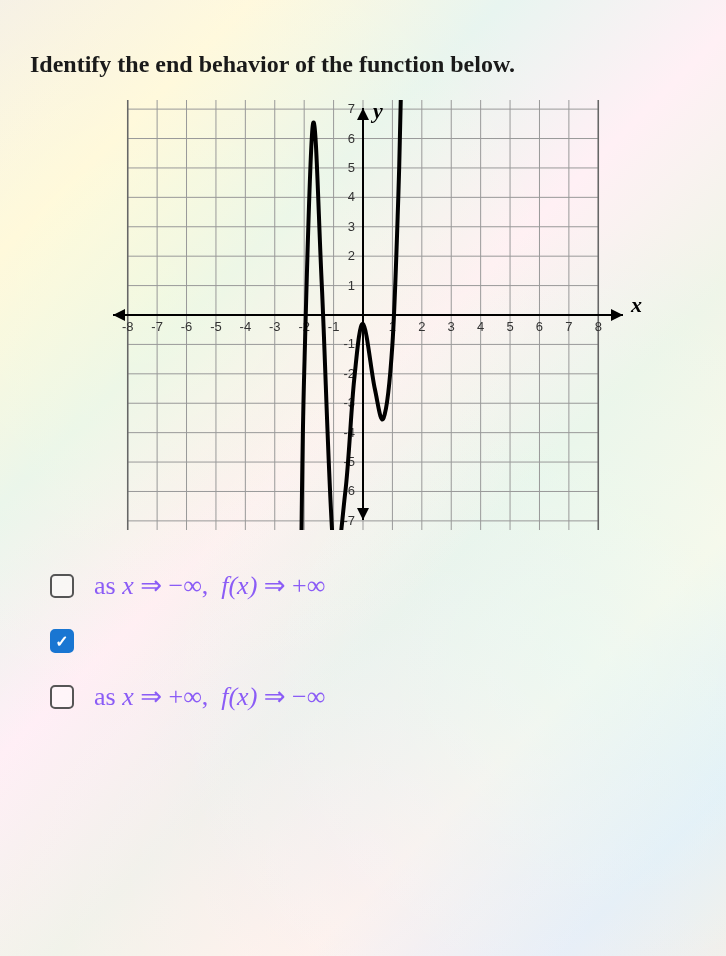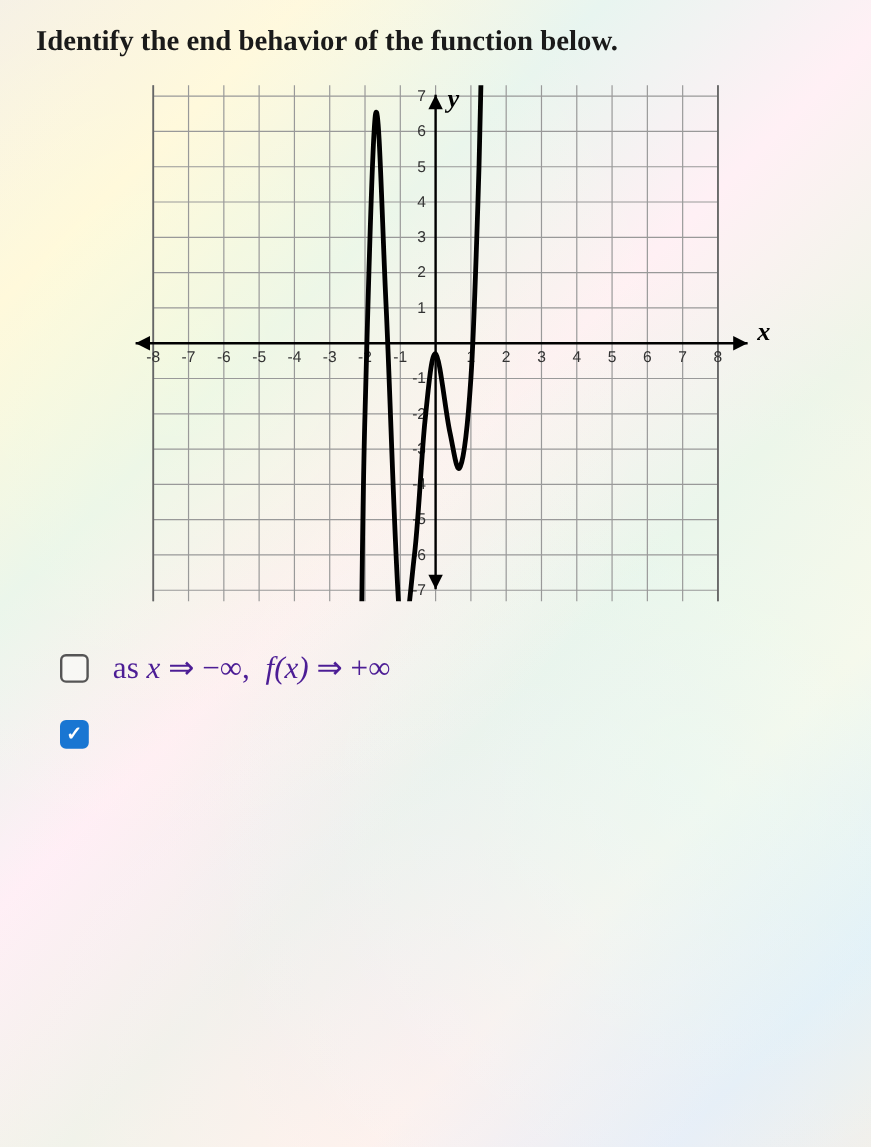--- a/index.html
+++ b/index.html
@@ -15,21 +15,21 @@
       content: '';
       position: absolute;
       inset: 0;
       background:
         radial-gradient(circle at 20% 30%, rgba(255,255,200,0.3) 0%, transparent 50%),
         radial-gradient(circle at 80% 70%, rgba(200,255,255,0.3) 0%, transparent 50%),
         radial-gradient(circle at 50% 90%, rgba(255,220,255,0.3) 0%, transparent 50%);
       pointer-events: none;
       z-index: 0;
     }
-    .content { position: relative; z-index: 1; }
+    .content { position: relative; z-index: 1; margin-top: 29px; }
     .question-title {
       font-weight: bold;
       font-size: 24px;
       color: #1a1a1a;
       margin-bottom: 20px;
       line-height: 1.3;
     }
     .chart-area {
       display: flex;
       justify-content: center;
@@ -63,21 +63,21 @@
       border-color: #1976d2;
     }
     .checkbox.checked::after {
       content: '✓';
       color: white;
       font-size: 16px;
       font-weight: bold;
     }
     .option-label {
       font-size: 26px;
-      color: #4c1d95;
+      color: #8b5cf6;
       font-family: 'Times New Roman', serif;
       white-space: nowrap;
     }
     .math-x { font-style: italic; font-family: 'Times New Roman', serif; }
     .math-f { font-style: italic; font-family: 'Times New Roman', serif; }
     .axis-tick { font-family: Arial, sans-serif; font-size: 13px; fill: #333; }
     .axis-label-main { font-family: 'Times New Roman', serif; font-style: italic; font-weight: bold; font-size: 22px; fill: #000; }
   </style>
 </head>
 <body>
@@ -183,15 +183,21 @@
 <div class="options">
   <div class="option">
     <span class="checkbox"></span>
     <span class="option-label">
       <span>as</span> <span class="math-x">x</span> <span>⇒</span> <span>−∞</span><span>,</span>&nbsp; <span class="math-f">f(x)</span> <span>⇒</span> <span>+∞</span>
     </span>
   </div>
   <div class="option">
     <span class="checkbox checked"></span>
   </div>
+  <div class="option">
+    <span class="checkbox"></span>
+    <span class="option-label">
+      <span>as</span> <span class="math-x">x</span> <span>⇒</span> <span>+∞</span><span>,</span>&nbsp; <span class="math-f">f(x)</span> <span>⇒</span> <span>−∞</span>
+    </span>
+  </div>
 </div>
 
 </div>
 
 </body></html>

